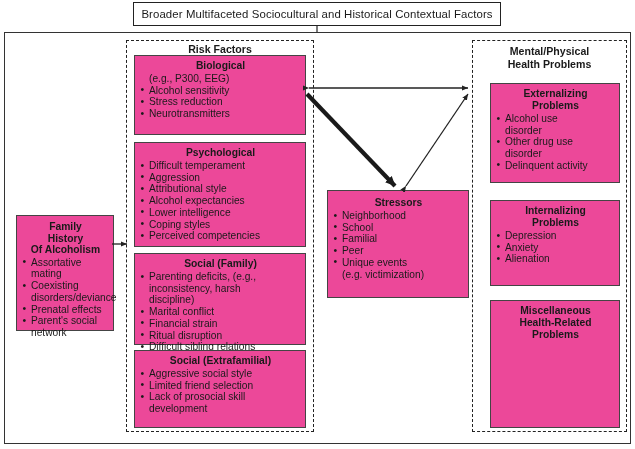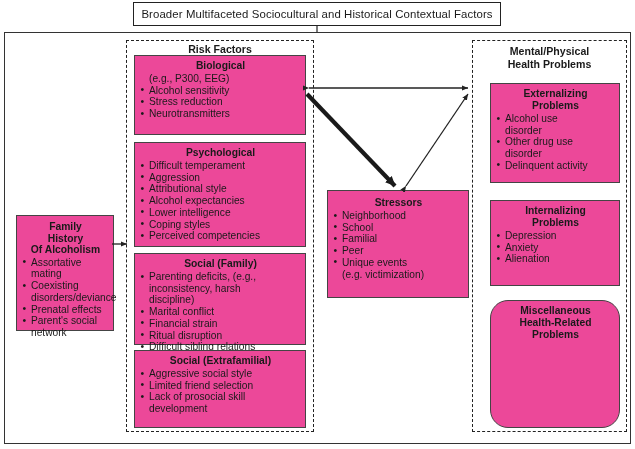--- a/index.html
+++ b/index.html
@@ -67,21 +67,21 @@
   #psychological-box{left:134px;top:142px;width:172px;height:105px;}
   #social-family-box{left:134px;top:253px;width:172px;height:92px;}
   #social-extra-box {left:134px;top:350px;width:172px;height:78px;}
 
   
   #stressors-box{left:327px;top:190px;width:142px;height:108px;padding-top:5px;}
 
   
   #externalizing-box{left:490px;top:83px; width:130px;height:100px;}
   #internalizing-box{left:490px;top:200px;width:130px;height:86px;}
-  #miscellaneous-box{left:490px;top:300px;width:130px;height:128px;border-radius:18px;}
+  #miscellaneous-box{left:490px;top:300px;width:130px;height:128px;}
 
   svg.arrows{position:absolute;left:0;top:0;width:635px;height:449px;overflow:visible;}
 </style>
 </head>
 <body>
 
 <div class="canvas">
 
   <div id="title-box">
     <span class="t">Broader Multifaceted Sociocultural and Historical Contextual Factors</span>

